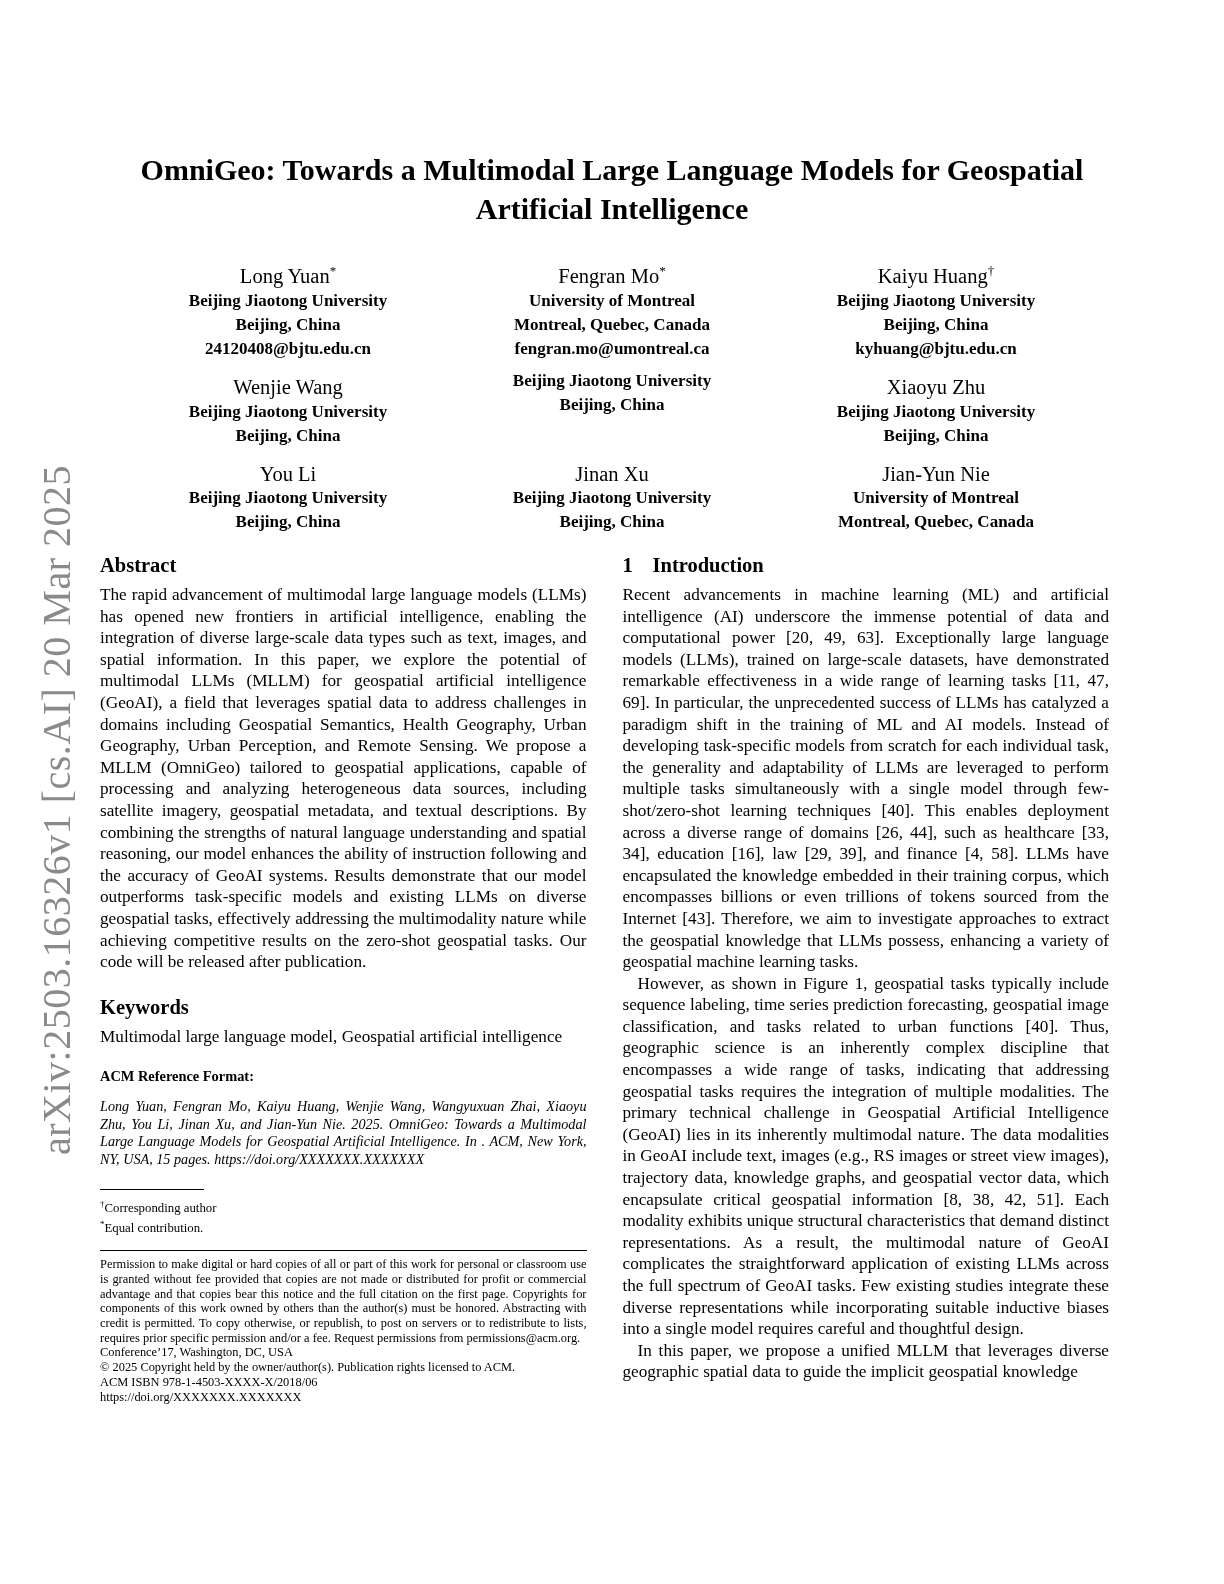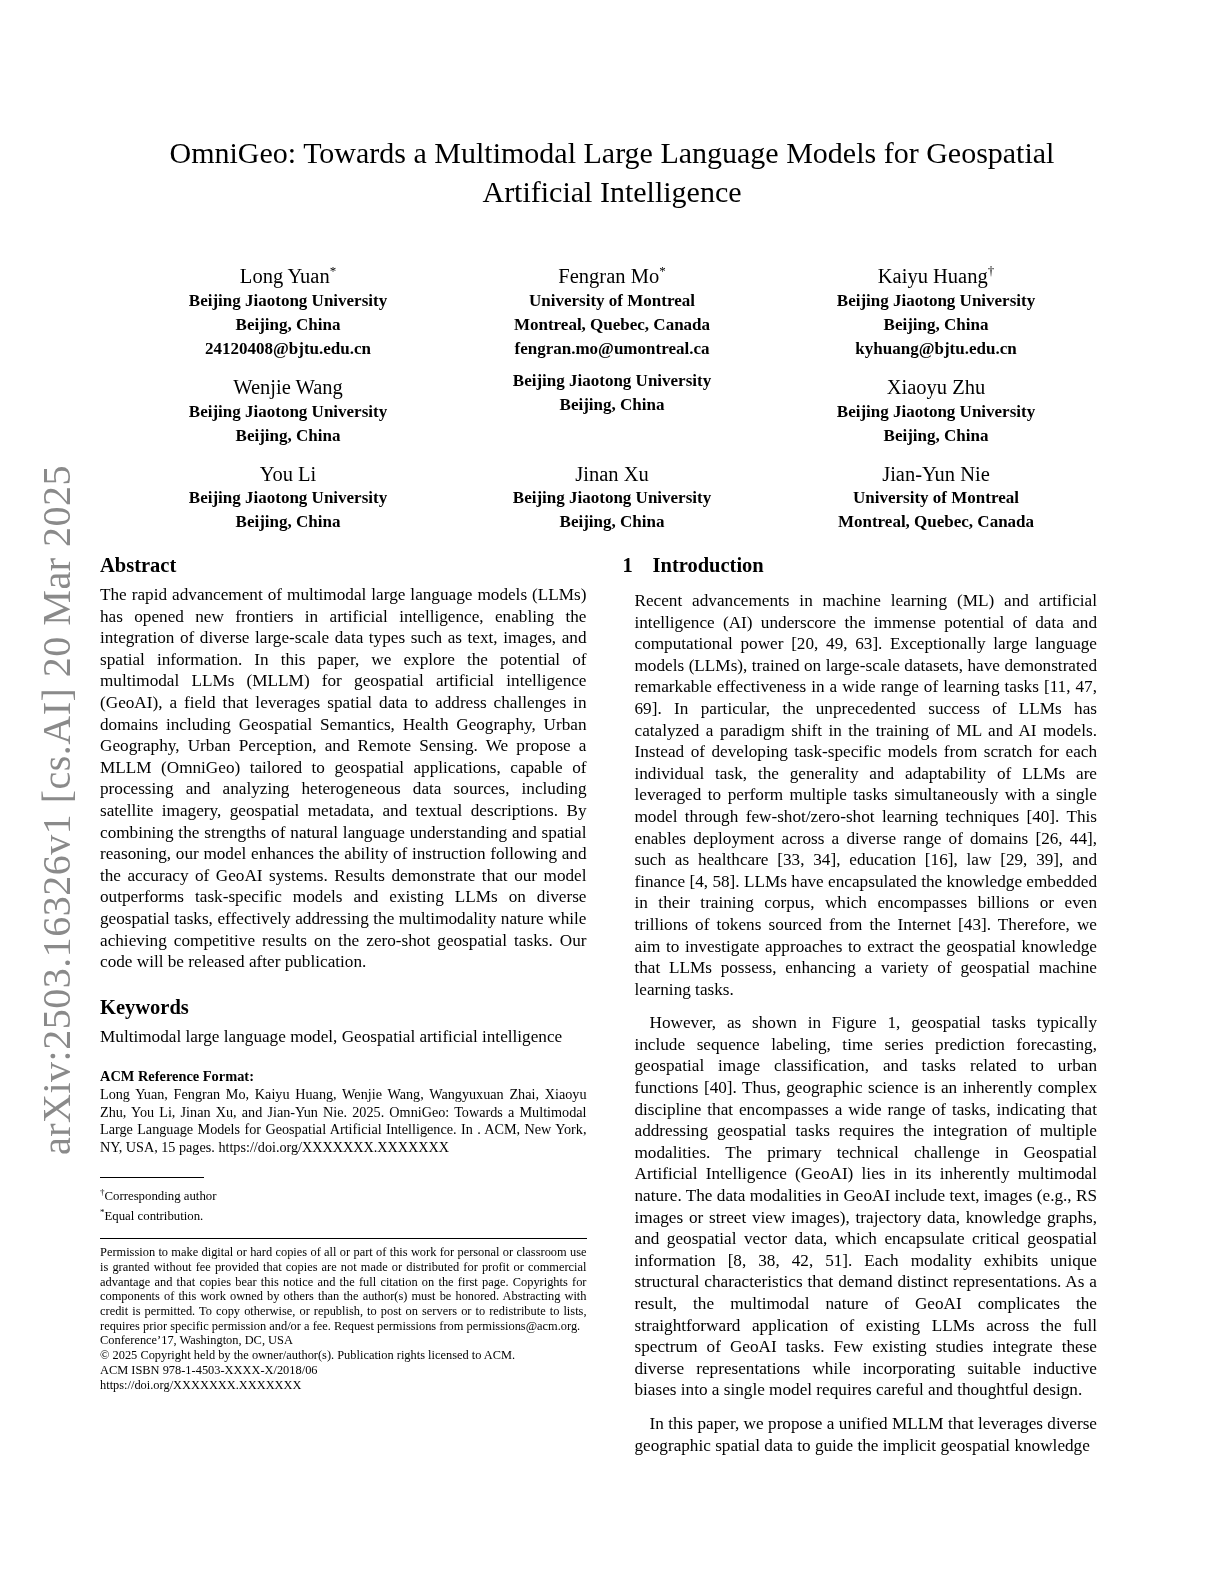--- a/index.html
+++ b/index.html
@@ -22,25 +22,25 @@
     font-size:40px;
     color:#8a8a8a;
     text-align:center;
     white-space:nowrap;
     letter-spacing:0.5px;
   }
 
   
   .title {
     position:absolute;
-    top:133px; left:112px; right:112px;
+    top:150px; left:112px; right:112px;
     margin:0;
     text-align:center;
     font-size:30px;
-    font-weight:400;
+    font-weight:700;
     line-height:39px;
   }
 
   
   .authors {
     position:absolute;
     top:258px; left:126px;
     width:972px;
     display:grid;
     grid-template-columns:repeat(3, 1fr);
@@ -69,31 +69,31 @@
   }
   .sec-heading .sec-num { display:inline-block; width:30px; }
 
   .body-text {
     font-size:17.2px;
     line-height:21.6px;
     text-align:justify;
     margin:0;
   }
   .indent { text-indent:15px; }
-  .para-gap { margin:12px; }
+  .para-gap { margin:0; }
 
   .kw-heading { margin-top:21px; }
 
   .acmref-heading {
     font-size:14.4px; font-weight:700; line-height:18px;
-    margin-top:20px; margin-bottom:1px;
+    margin-top:20px; margin-bottom:13px;
   }
   .acmref-text {
     font-size:14.2px; line-height:17.6px;
-    text-align:justify; margin:0;
+    text-align:justify; margin:0;font-style:italic;
   }
 
   .fn-rule {
     margin-top:20px;
     width:104px;
     border-top:1.2px solid #000;
   }
   .footnotes { margin-top:6px; font-size:12.8px; line-height:16.5px; }
   .footnotes sup { font-size:9px; }
 

